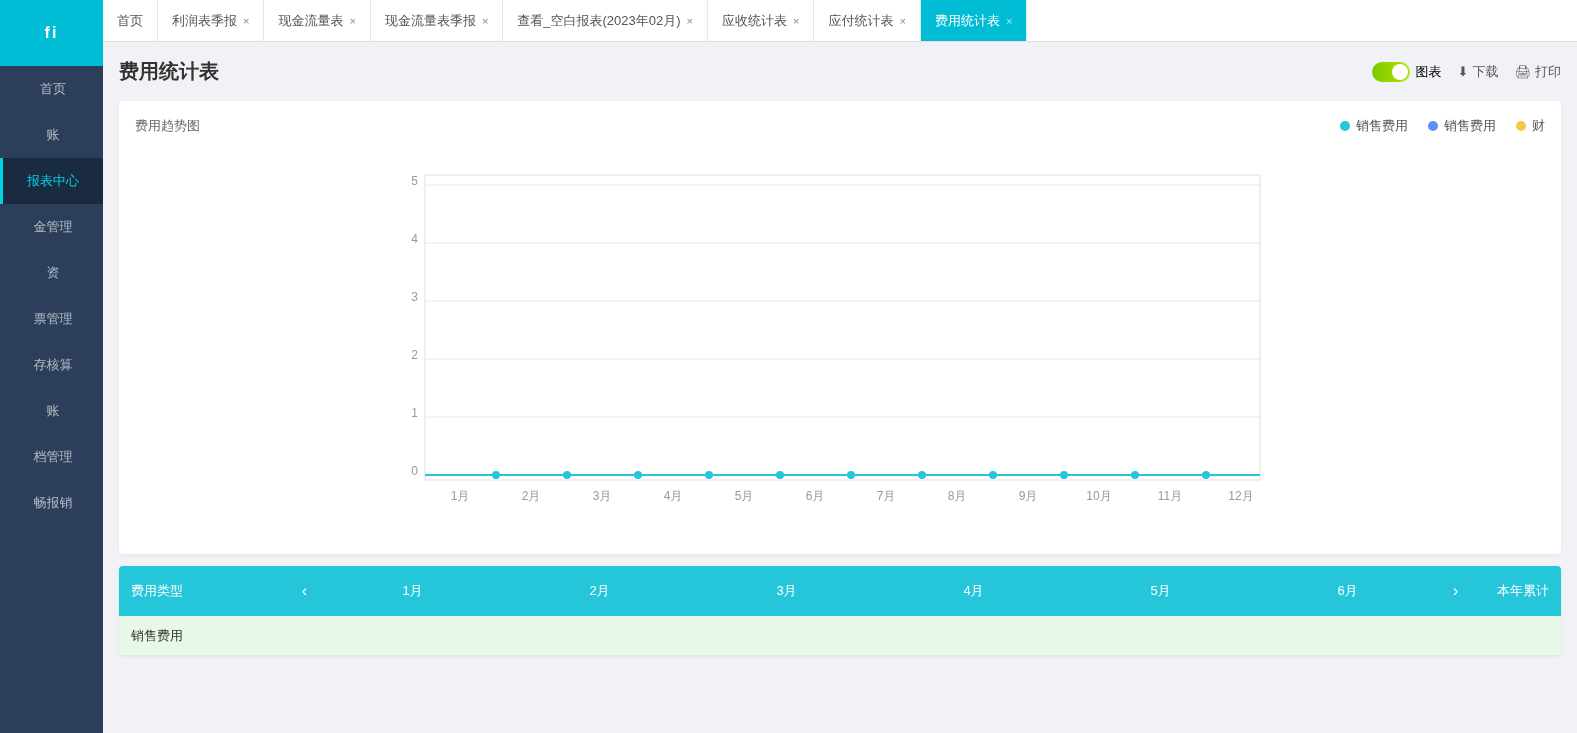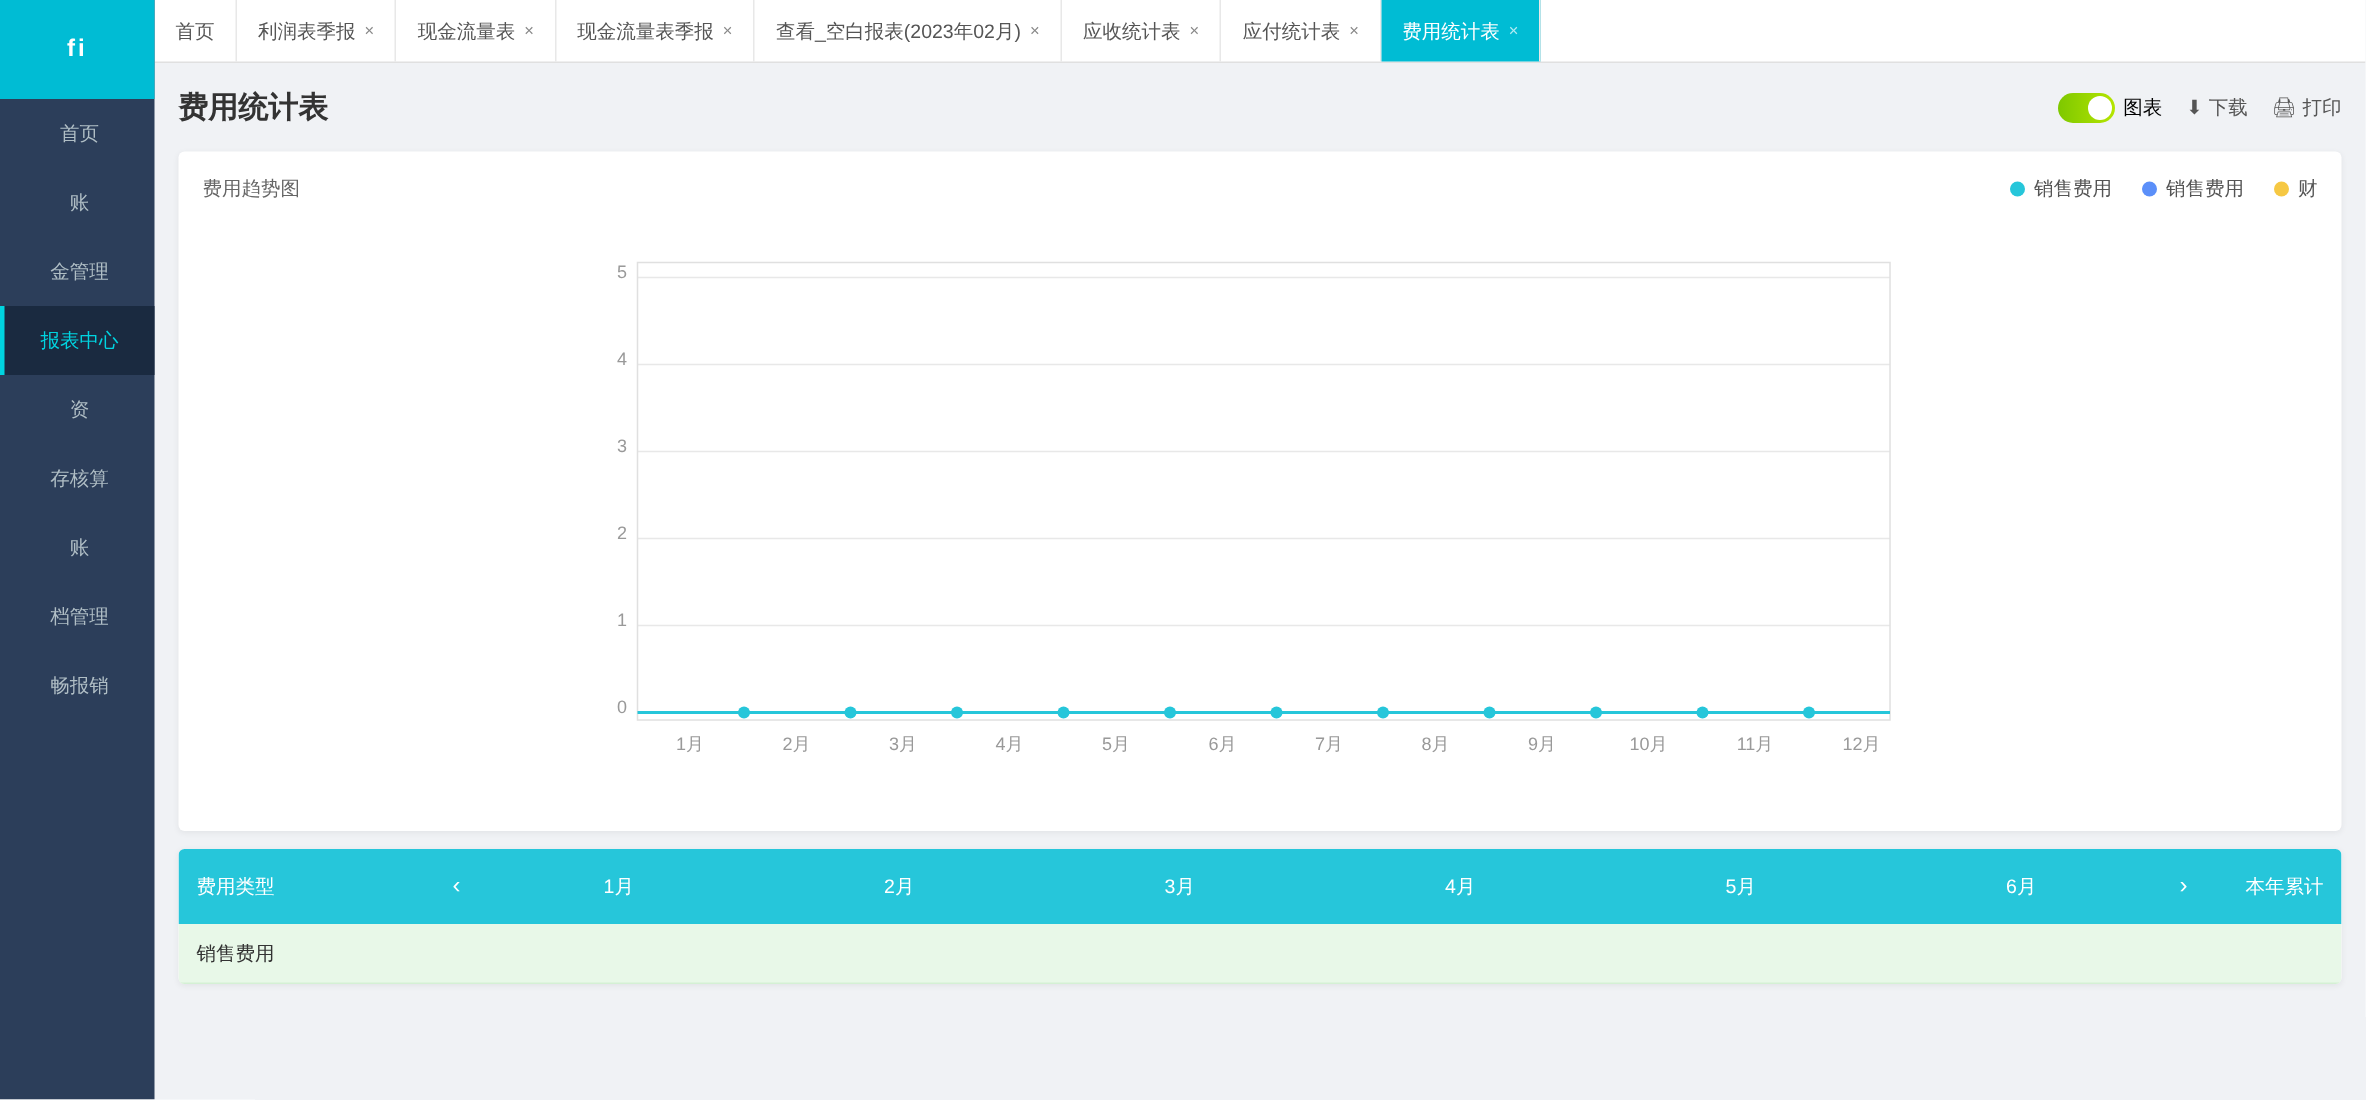--- a/index.html
+++ b/index.html
@@ -244,23 +244,24 @@
       flex: 0 0 120px;
     }
   </style>
 </head>
 <body>
 
 <div class="sidebar">
   <div class="sidebar-logo">fi</div>
   <div class="sidebar-item">首页</div>
   <div class="sidebar-item">账</div>
+  <div class="sidebar-item active">报表中心</div>
   <div class="sidebar-item">金管理</div>
-  <div class="sidebar-item active">报表中心</div>
   <div class="sidebar-item">资</div>
+  <div class="sidebar-item">票管理</div>
   <div class="sidebar-item">存核算</div>
   <div class="sidebar-item">账</div>
   <div class="sidebar-item">档管理</div>
   <div class="sidebar-item">畅报销</div>
 </div>
 
 <div class="main-area">
 
   <div class="tab-bar">
     <div class="tab-item home">

